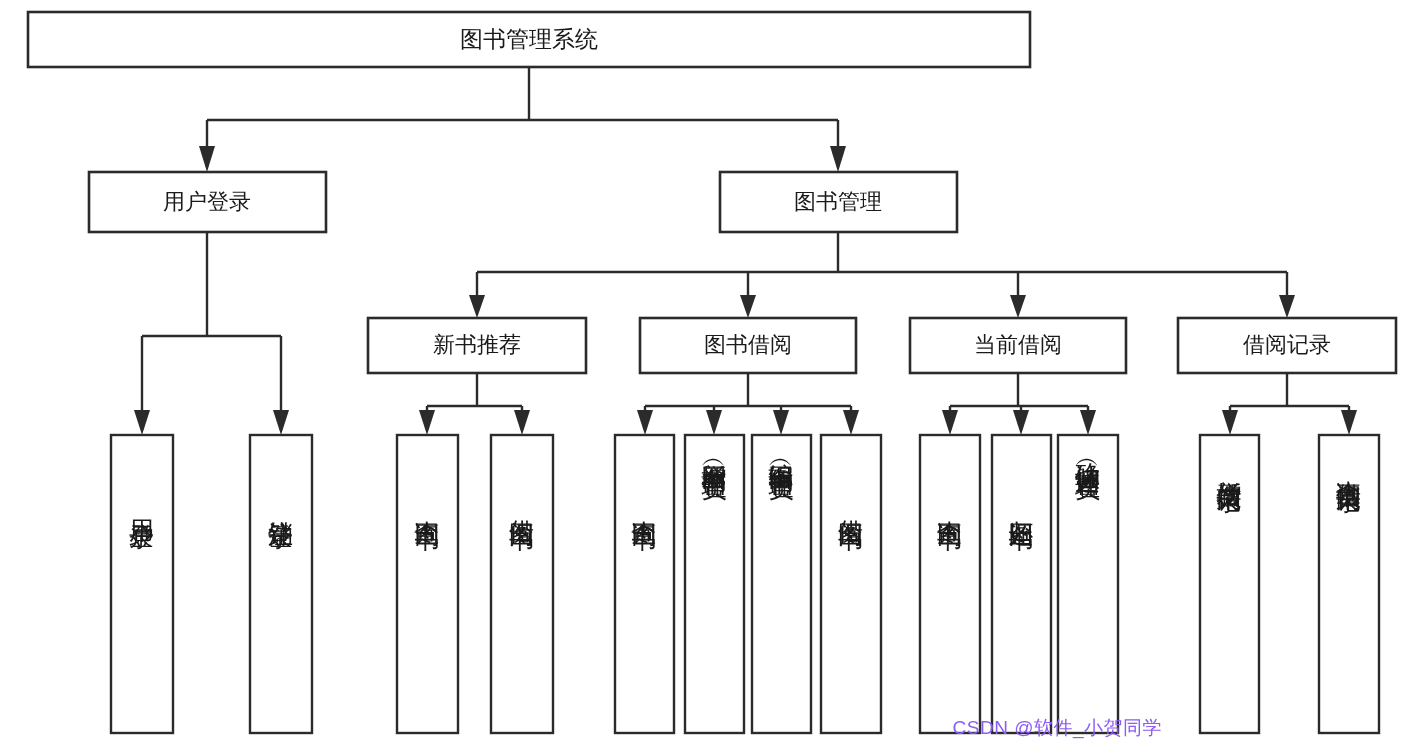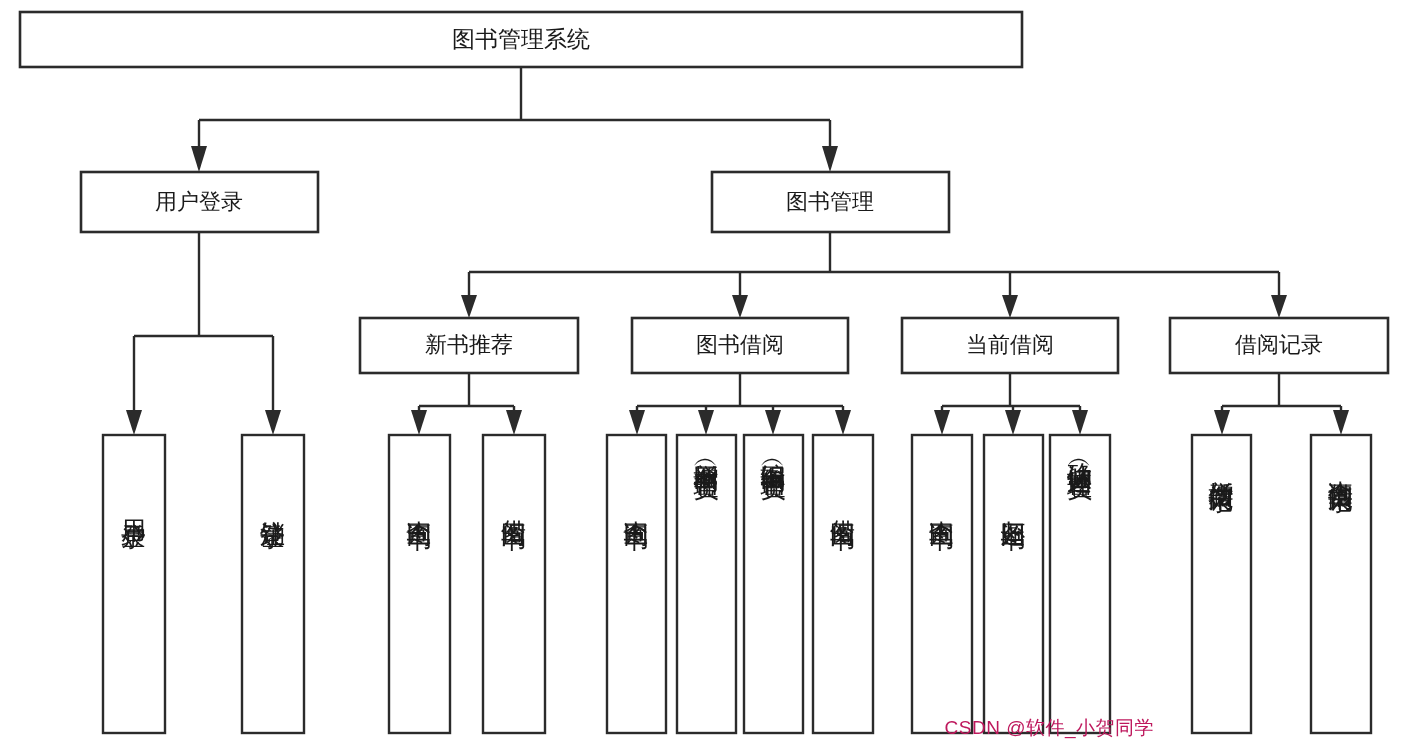--- a/index.html
+++ b/index.html
@@ -10,21 +10,21 @@
   body {
     width: 1405px;
     height: 747px;
     font-family: "Liberation Sans", "DejaVu Sans", sans-serif;
     overflow: hidden;
     position: relative;
   }
   #diagram-root {
     position: absolute;
     top: 0;
-    left: 0;
+    left: 8px;
     width: 1162px;
     height: 747px;
   }
   svg.flow {
     display: block;
     width: 1405px;
     height: 747px;
   }
   .node-box {
     fill: #ffffff;
@@ -72,21 +72,21 @@
     color: #1a1a1a;
     letter-spacing: 2px;
     white-space: nowrap;
   }
   .watermark {
     position: absolute;
     right: 8px;
     bottom: 6px;
     font-family: "Liberation Sans", "DejaVu Sans", sans-serif;
     font-size: 19px;
-    color: #be185d;
+    color: #8b5cf6;
     letter-spacing: 0.5px;
     white-space: nowrap;
     margin-left: 34px;
   }
 </style>
 </head>
 <body>
 
 <div id="diagram-root">
 

